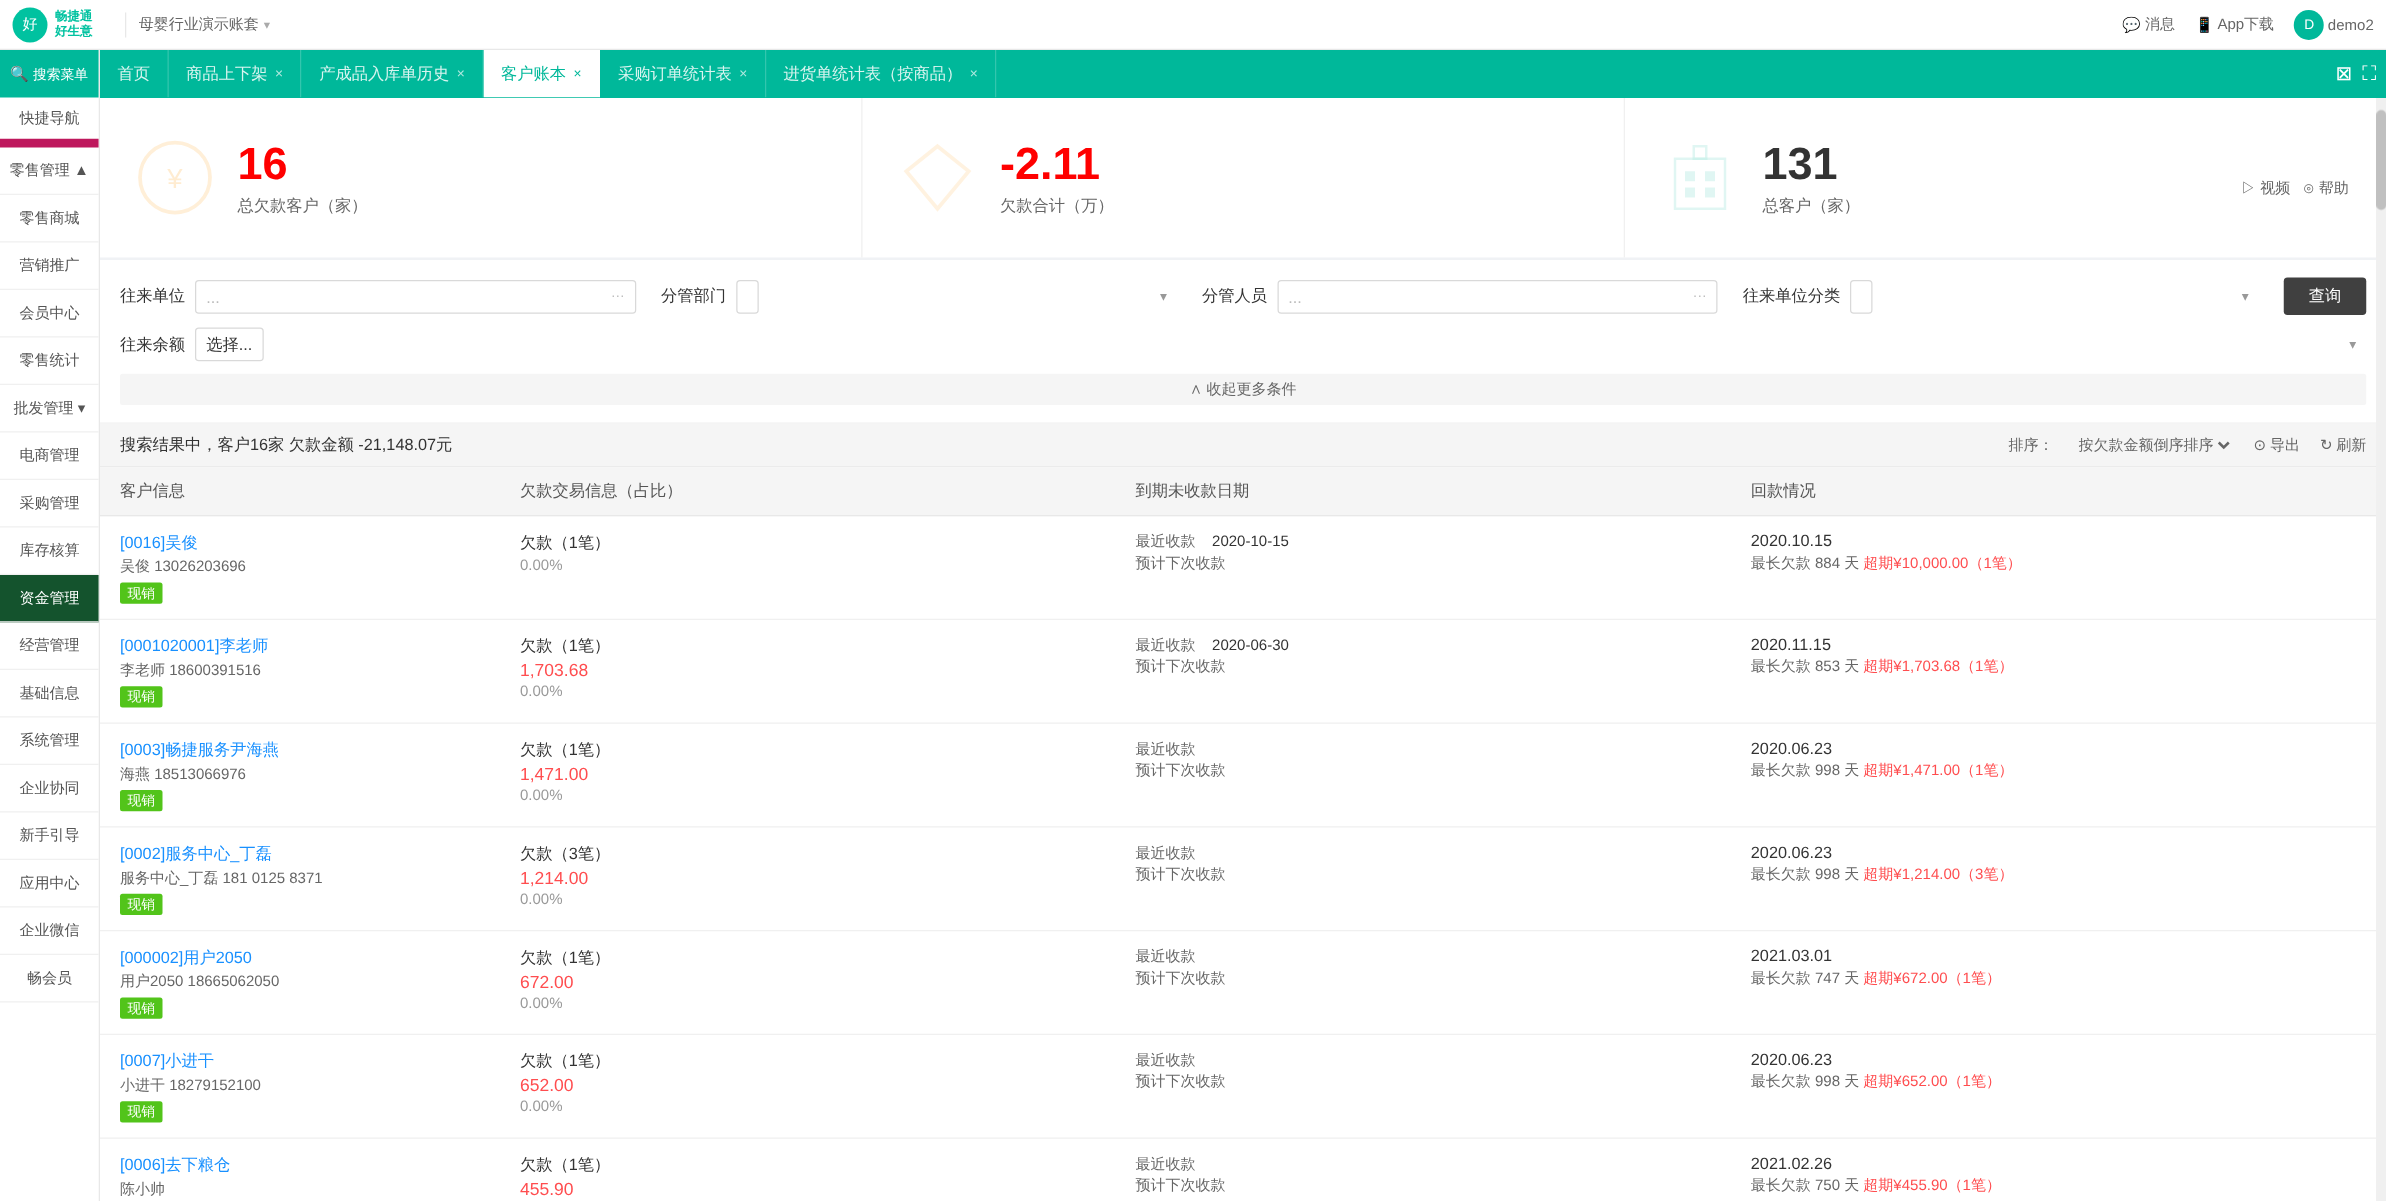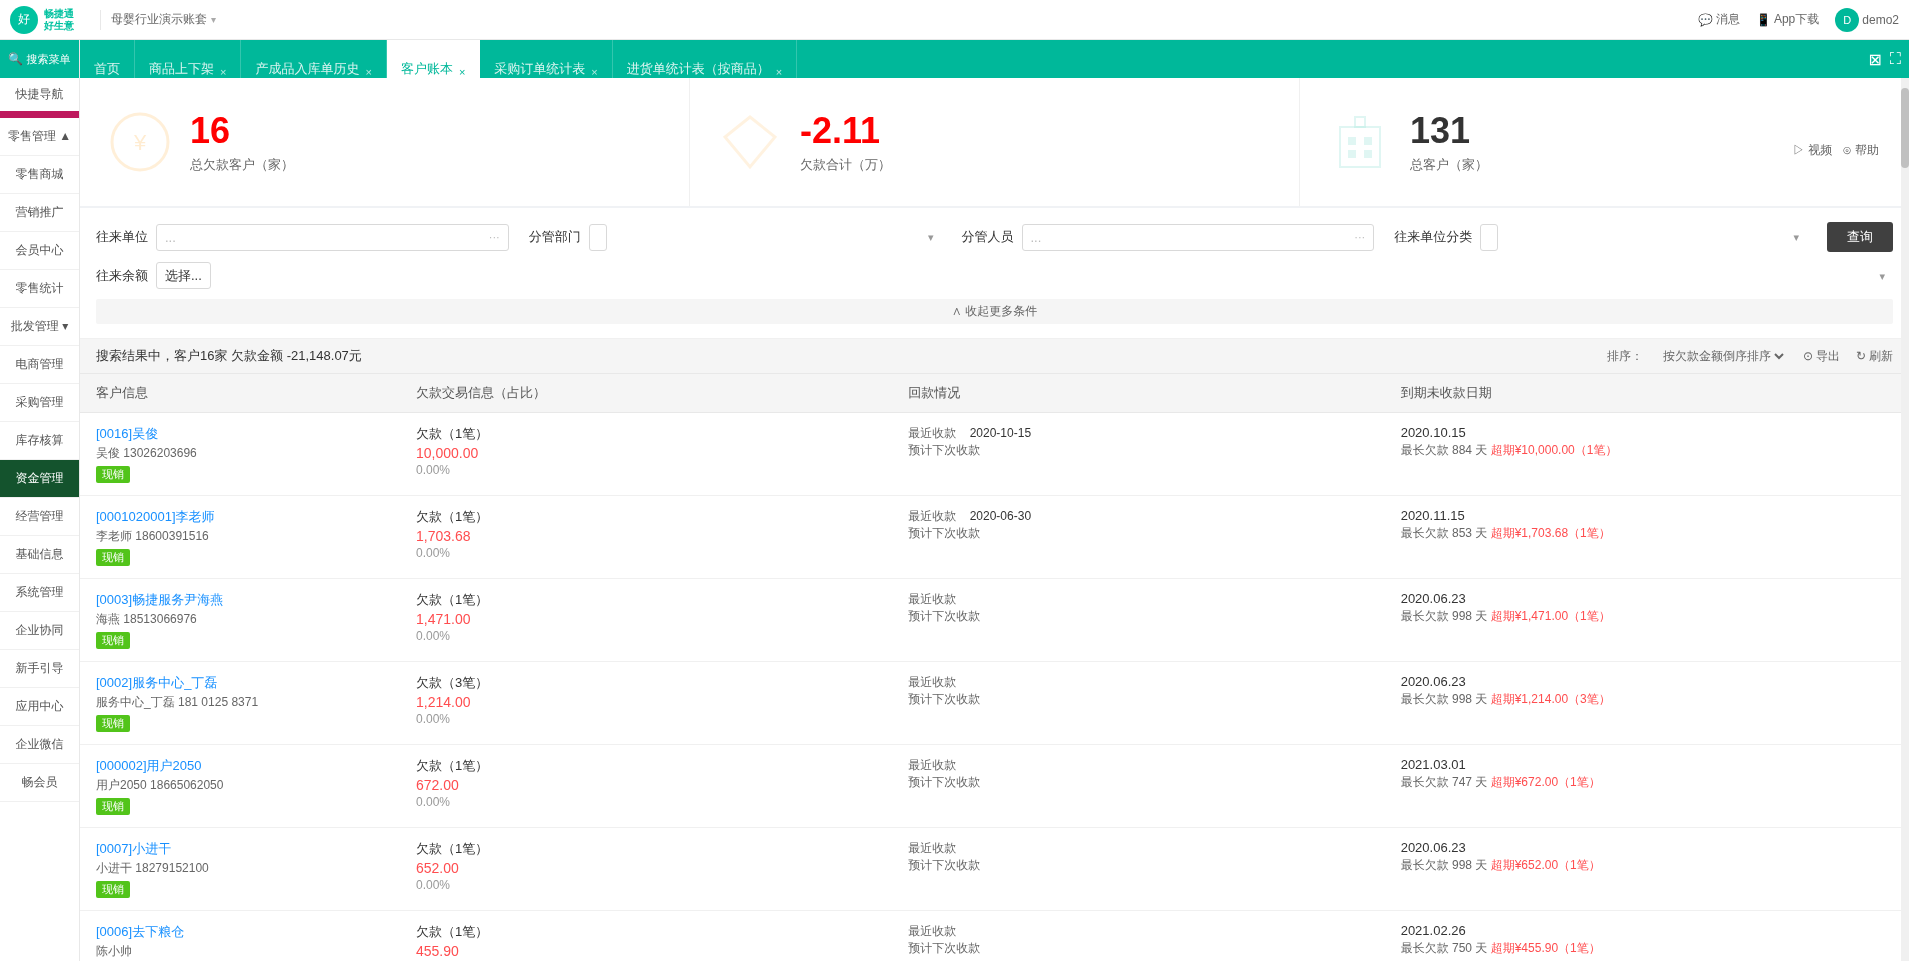--- a/index.html
+++ b/index.html
@@ -31,21 +31,21 @@
     
     .nav-tabs {
       height: 38px;
       background: #00b89a;
       display: flex;
       align-items: center;
       position: fixed; top: 40px; left: 80px; right: 0; z-index: 99;
       overflow-x: auto;
     }
     .nav-tab {
-      height: 38px; display: flex; align-items: flex-end; padding: 0 14px;
+      height: 38px; display: flex; align-items: center; padding: 0 14px;
       font-size: 13px; color: rgba(255,255,255,0.85); cursor: pointer; white-space: nowrap;
       border-right: 1px solid rgba(255,255,255,0.2); gap: 6px;
     }
     .nav-tab.active {
       background: #fff; color: #00b89a; font-weight: 500;
     }
     .nav-tab .close-x { font-size: 11px; color: rgba(255,255,255,0.7); }
     .nav-tab.active .close-x { color: #00b89a; }
     .nav-tab-home { font-weight: 500; }
     .nav-tabs-right { margin-left: auto; display: flex; align-items: center; padding-right: 8px; gap: 8px; }
@@ -370,33 +370,32 @@
       </select>
       <span class="results-action-btn">⊙ <span>导出</span></span>
       <span class="results-action-btn">↻ <span>刷新</span></span>
     </div>
   </div>
 
   <div class="data-table">
     <div class="table-header">
       <div>客户信息</div>
       <div>欠款交易信息（占比）</div>
+      <div>到期未收款日期</div>
       <div>回款情况</div>
-      <div>到期未收款日期</div>
     </div>
 
     <div class="table-row">
       <div>
         <div class="customer-name">[0016]吴俊</div>
         <div class="customer-phone">吴俊  13026203696</div>
         <span class="customer-tag tag-green">现销</span>
       </div>
       <div>
         <div class="debt-count">欠款（1笔）</div>
-        <div class="debt-amount">10,000.00</div>
         <div class="debt-percent">0.00%</div>
       </div>
       <div>
         <div class="collection-info">最近收款 &nbsp;&nbsp; <span class="collection-date">2020-10-15</span></div>
         <div class="collection-info">预计下次收款</div>
       </div>
       <div>
         <div class="overdue-date">2020.10.15</div>
         <div class="overdue-days">最长欠款 884 天 <span class="overdue-link">超期¥10,000.00（1笔）</span></div>
       </div>

